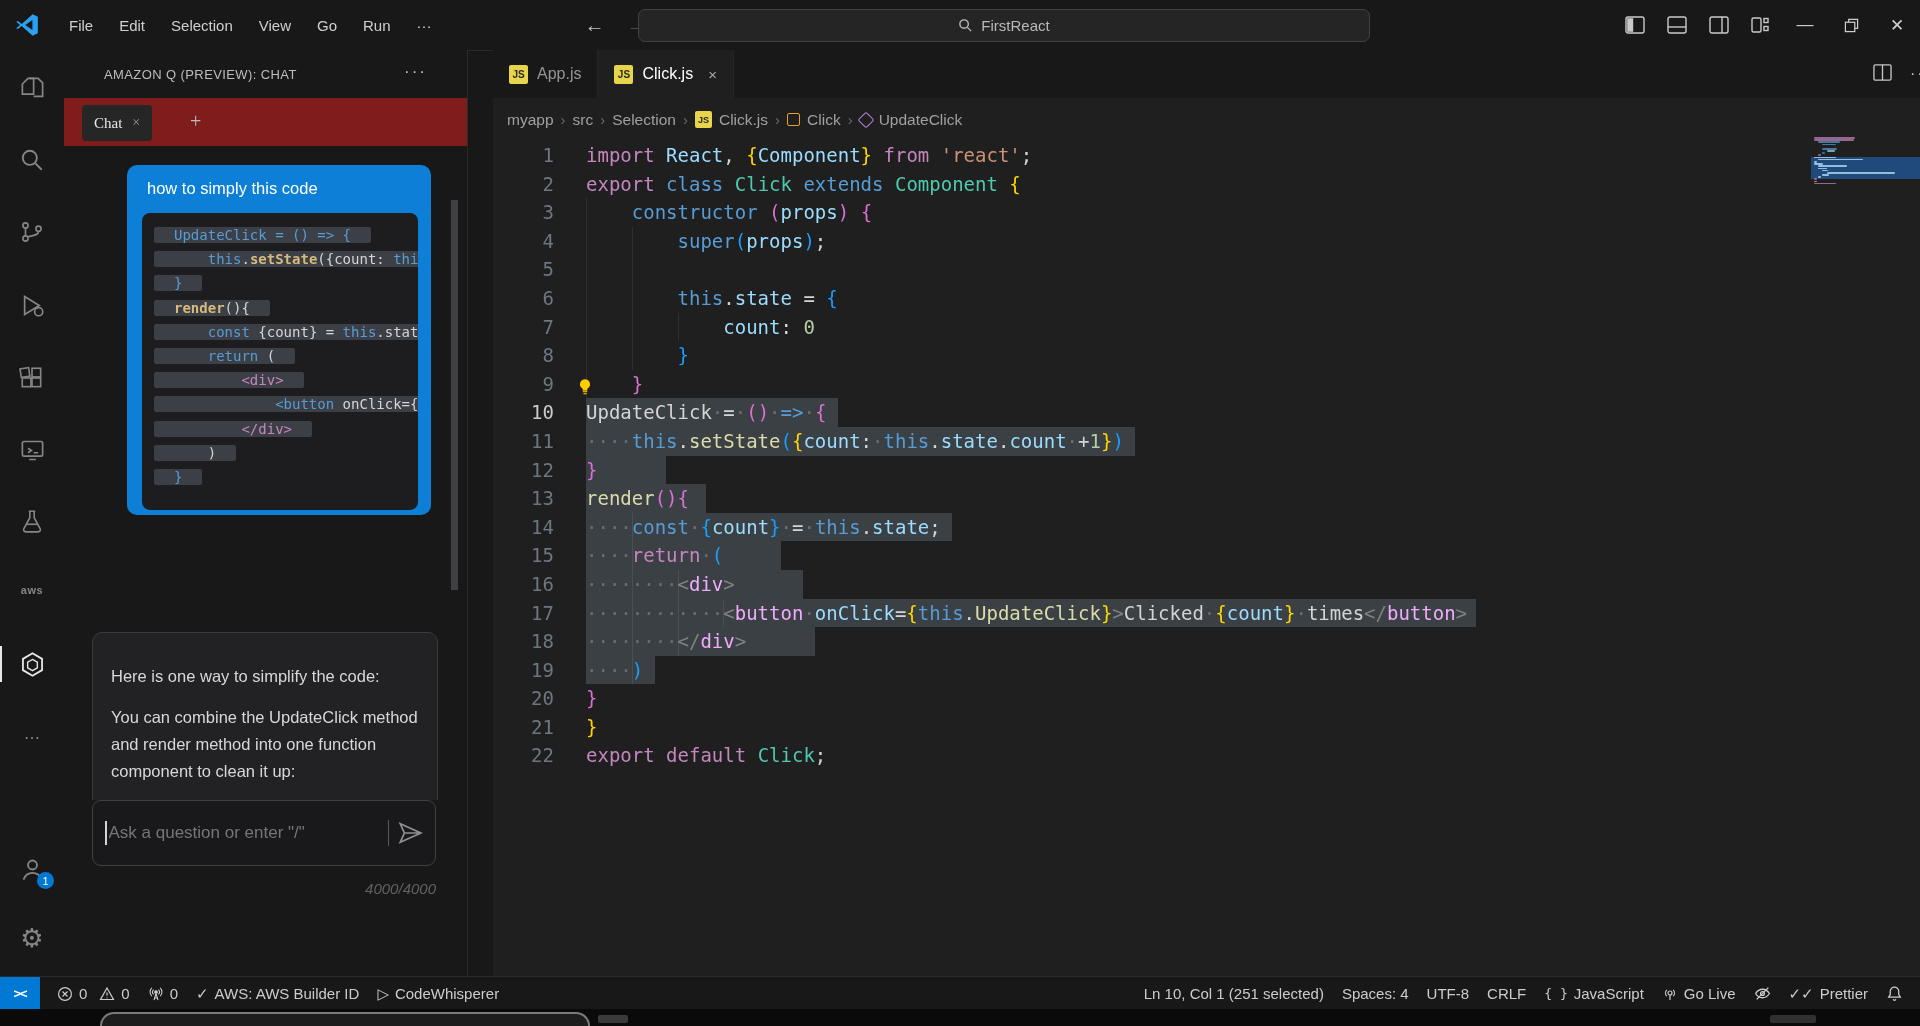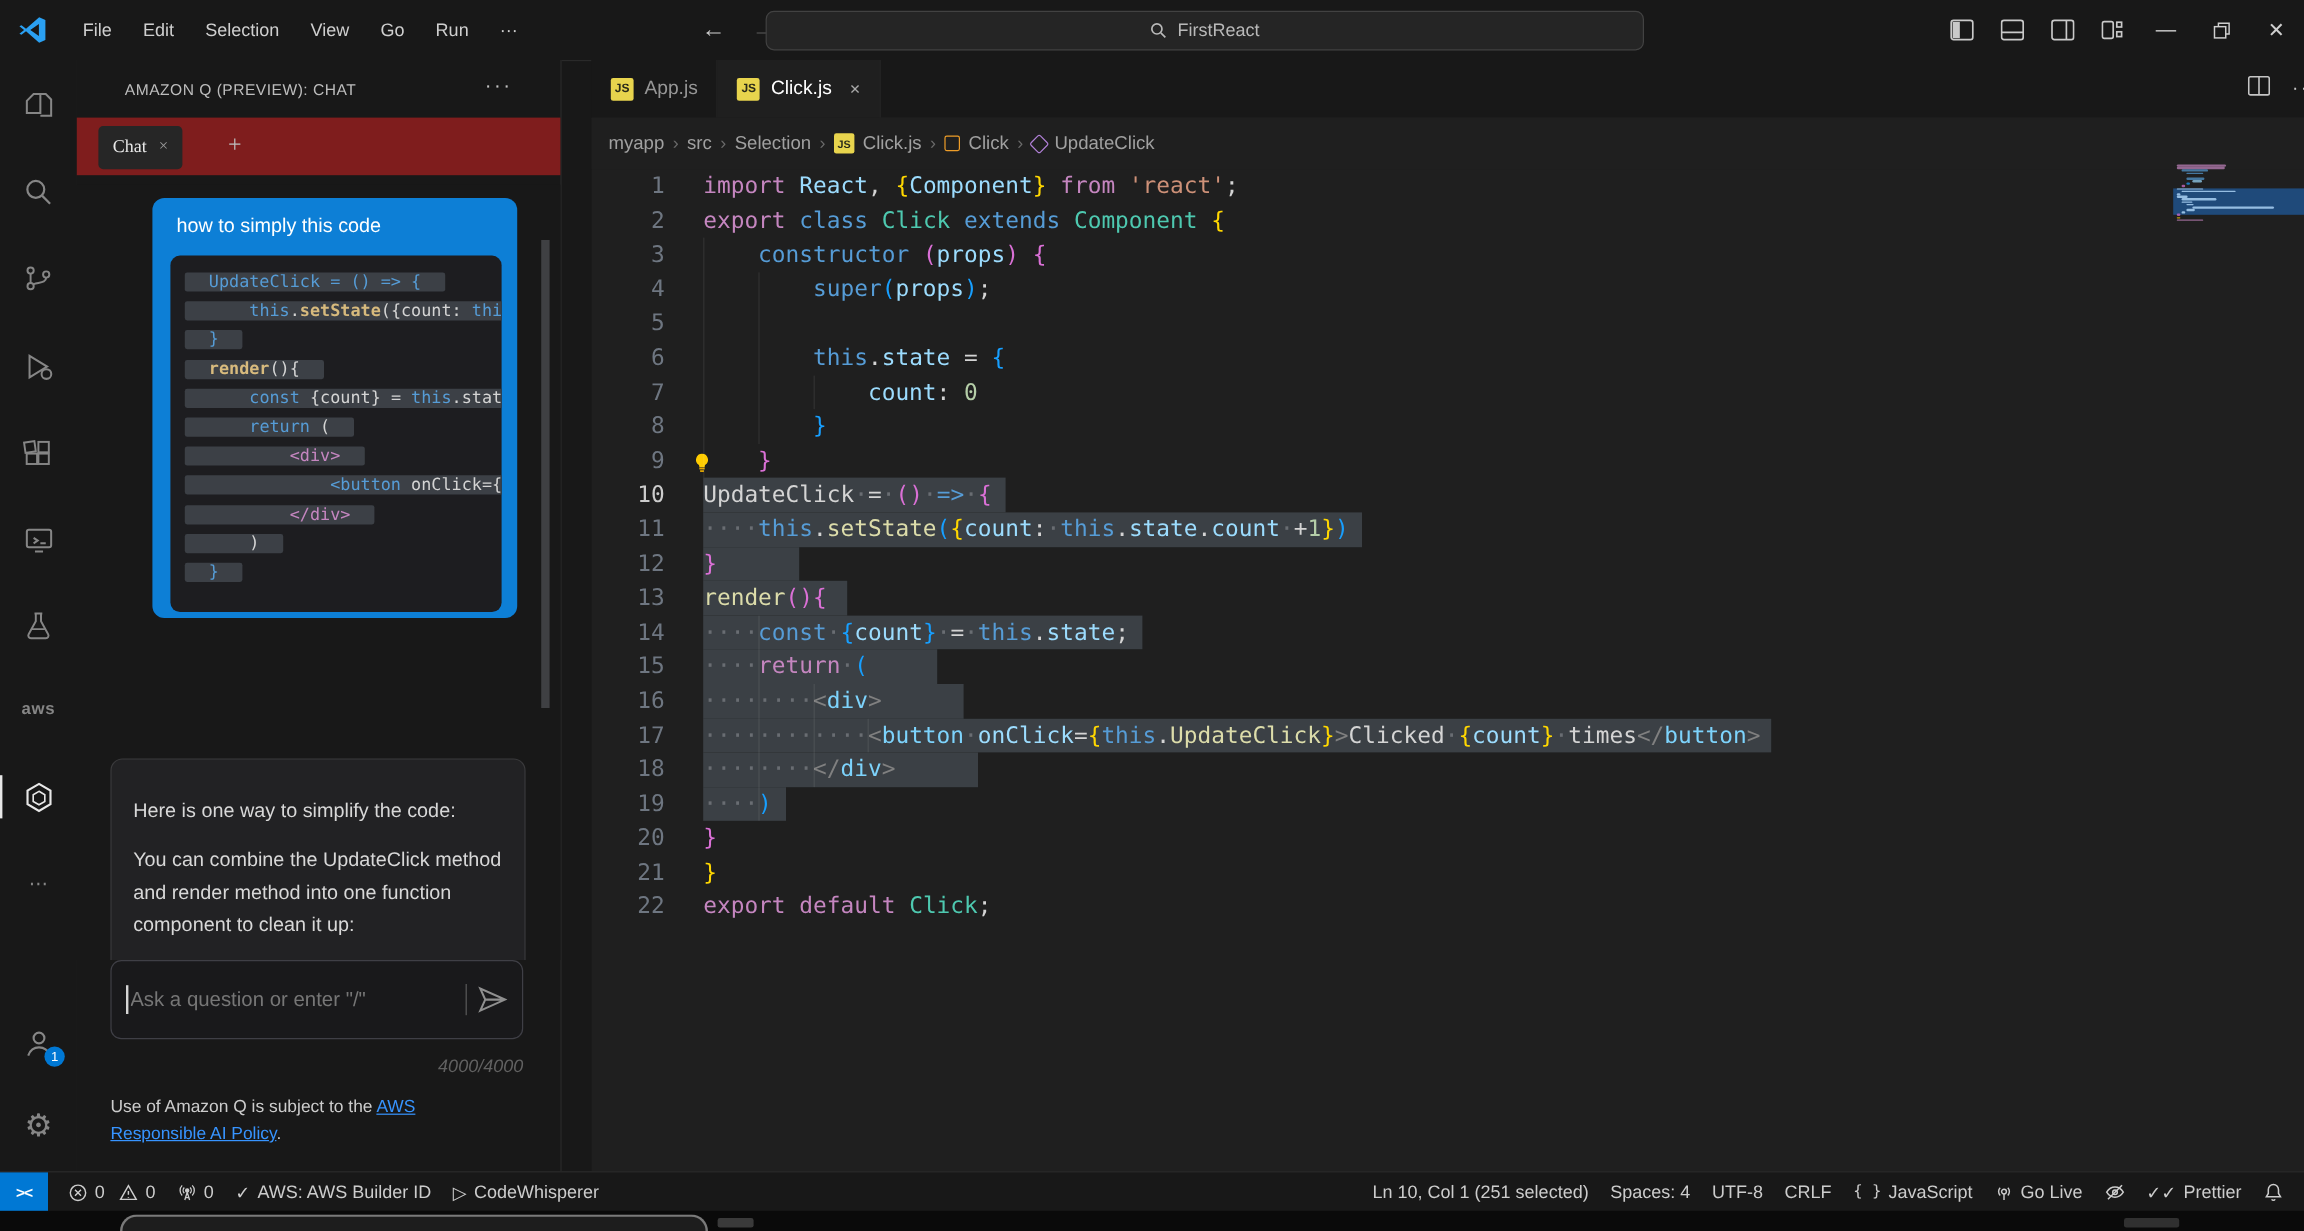--- a/index.html
+++ b/index.html
@@ -18,21 +18,21 @@
               color:#b9b9b9;font-size:15px;gap:8px;}
   #win-icons{position:absolute;right:0;top:0;height:50px;display:flex;align-items:center;}
   .layout-ic{width:42px;height:50px;display:flex;align-items:center;justify-content:center;color:#c9c9c9;}
   .winctl{width:46px;height:50px;display:flex;align-items:center;justify-content:center;color:#cfcfcf;font-size:17px;}
   
   #activitybar{position:absolute;left:0;top:50px;width:64px;height:926px;background:#181818;
                border-right:1px solid #2a2a2a;}
   .act-item{position:absolute;left:0;width:64px;height:52px;display:flex;align-items:center;justify-content:center;color:#868686;}
   .act-item.active{color:#e7e7e7;}
   .act-item.active::before{content:"";position:absolute;left:0;top:8px;width:2px;height:36px;background:#e7e7e7;}
-  .aws-label{font-size:14px;font-weight:bold;letter-spacing:.5px;}
+  .aws-label{font-size:11px;font-weight:bold;letter-spacing:.5px;}
   .badge{position:absolute;right:10px;bottom:6px;width:17px;height:17px;border-radius:50%;background:#0078d4;
          color:#fff;font-size:11px;display:flex;align-items:center;justify-content:center;}
   
   #sidebar{position:absolute;left:64px;top:50px;width:403px;height:926px;background:#181818;border-right:1px solid #2a2a2a;}
   #panel-header{position:absolute;left:0;top:0;width:100%;height:48px;display:flex;align-items:center;}
   #panel-title{margin-left:40px;font-size:13px;color:#bdbdbd;letter-spacing:.4px;}
   #panel-more{position:absolute;right:40px;top:12px;color:#c3c3c3;font-size:17px;letter-spacing:2px;}
   #chat-tabrow{position:absolute;left:0;top:48px;width:100%;height:48px;background:#7f1d1d;font-family:Liberation Serif, serif;}
   #chat-tab{position:absolute;left:18px;top:7px;height:36px;padding:0 12px;background:#262626;border-radius:4px;
             display:flex;align-items:center;gap:10px;font-size:15px;color:#e8e8e8;}
@@ -80,21 +80,21 @@
              font-size:19px;}
   .code-row{position:relative;height:28.6px;line-height:28.6px;display:flex;white-space:pre;}
   .ln{width:61px;text-align:right;color:#6e7681;flex:0 0 auto;}
   .ln.cur{color:#cccccc;}
   .code-text{margin-left:32px;}
   .code-text.sel{background:#3b4045;}
   .bulb{position:absolute;left:83px;top:5px;width:18px;height:18px;}
   .tk-kw{color:#c586c0;} .tk-st{color:#569cd6;} .tk-ty{color:#4ec9b0;} .tk-var{color:#9cdcfe;}
   .tk-fn{color:#dcdcaa;} .tk-str{color:#ce9178;} .tk-num{color:#b5cea8;} .tk-pl{color:#d4d4d4;}
   .tk-b1{color:#ffd700;} .tk-b2{color:#da70d6;} .tk-b3{color:#179fff;}
-  .tk-tag{color:#7dd3fc;} .tk-tagp{color:#808080;} .tk-ws{color:rgba(225,228,232,0.28);}
+  .tk-tag{color:#f0abfc;} .tk-tagp{color:#808080;} .tk-ws{color:rgba(225,228,232,0.28);}
   .indent-guide{position:absolute;width:1px;background:rgba(255,255,255,0.08);z-index:3;}
   
   #minimap{position:absolute;left:1321px;top:87px;width:112px;height:70px;}
   #minimap-sel{position:absolute;left:-3px;top:19.6px;width:116px;height:22px;background:#1f4a7a;}
   .mm-bar{position:absolute;height:1.7px;border-radius:1px;}
   #overview-ruler{position:absolute;left:1433px;top:85px;width:1px;height:690px;background:#333333;}
   
   #statusbar{position:absolute;left:0;top:976px;width:1920px;height:33px;background:#181818;border-top:1px solid #2b2b2b;
              display:flex;align-items:center;font-size:15px;color:#cccccc;}
   #remote-block{width:40px;height:33px;background:#0078d4;color:#fff;display:flex;align-items:center;justify-content:center;
@@ -270,23 +270,20 @@
 
     <div id="chat-input">
       <span id="input-caret"></span>
       <span id="input-placeholder">Ask a question or enter "/"</span>
       <span id="input-divider"></span>
       <svg width="26" height="26" viewBox="0 0 24 24" fill="none" stroke="#8f8f8f" stroke-width="1.6">
           <path d="M3 20.5 22 12 3 3.5l3.8 8.5L3 20.5zM6.8 12H22"></path>
         </svg>
     </div>
     <div id="char-counter">4000/4000</div>
-    <div id="sidebar-footer">
-      <span>Use of Amazon Q is subject to the </span><a href="#">AWS Responsible AI Policy</a><span>.</span>
-    </div>
   </div>
 
   <div id="editor">
     <div id="tabstrip">
       <div class="tab">
         <span class="js-badge">JS</span>
         <span>App.js</span>
       </div>
       <div class="tab active">
         <span class="js-badge">JS</span>

